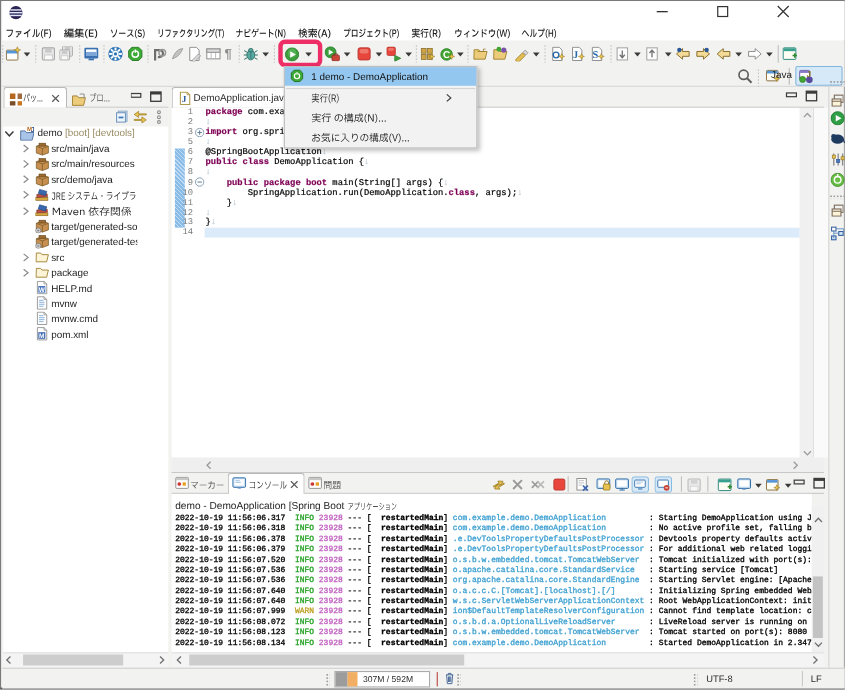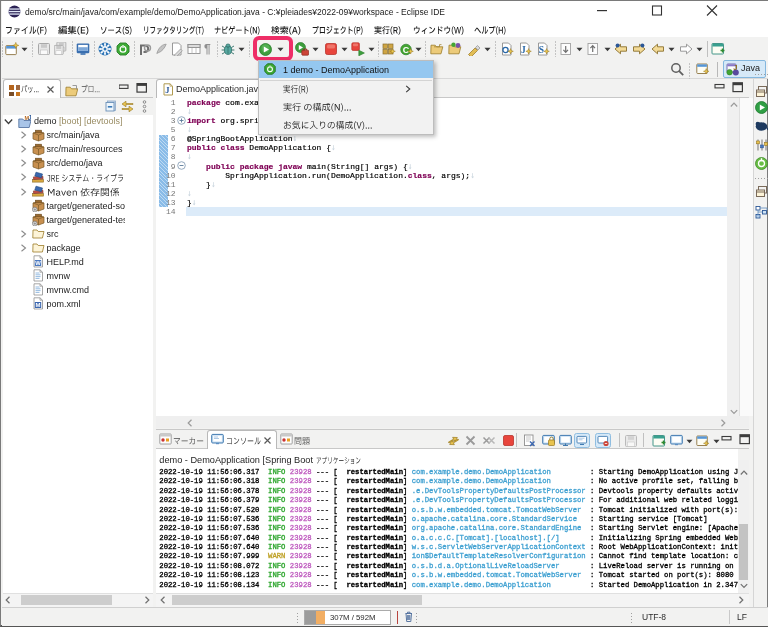--- a/index.html
+++ b/index.html
@@ -17,21 +17,20 @@
 .rm{font-weight:bold}
 </style></head><body>
 <div id="win">
 <div class="abs" style="left:1px;top:0;width:766px;height:20px;background:#fff"></div>
 <svg class="abs" style="left:7px;top:4px" width="13" height="13" viewBox="0 0 13 13">
 <circle cx="6.5" cy="6.5" r="6" fill="#2c2255"></circle>
 <rect x="1.2" y="3.4" width="10.6" height="1.3" fill="#dfe6f5"></rect>
 <rect x="0.4" y="5.9" width="12.2" height="1.3" fill="#dfe6f5"></rect>
 <rect x="1.2" y="8.4" width="10.6" height="1.3" fill="#dfe6f5"></rect>
 </svg>
-<div class="abs" style="left:24px;top:5.5px;font-size:8.5px;color:#1a1a1a;letter-spacing:0px">demo/src/main/java/com/example/demo/DemoApplication.java - C:¥pleiades¥2022-09¥workspace - Eclipse IDE</div>
 <svg class="abs" style="left:592px;top:0" width="130" height="20" viewBox="0 0 130 20">
       <rect x="4" y="9" width="10" height="1.2" fill="#333"></rect>
       <rect x="59.5" y="5" width="9" height="9" fill="none" stroke="#333" stroke-width="1.1"></rect>
       <path d="M114 4.5l10 10M124 4.5l-10 10" stroke="#333" stroke-width="1.1"></path>
     </svg>
 <div class="abs" style="left:1px;top:20px;width:766px;height:16px;background:#fff"></div>
 <svg style="position:absolute;left:4px;top:23.2px" width="42.0" height="13.5" viewBox="0 0 47.7 13.5" preserveAspectRatio="none">
       <path fill="#1a1a1a" d="M1.1 3H7.6Q7.6 4.9 7.1 6.2Q6.6 7.5 5.6 8.4Q4.5 9.3 2.8 9.7L2.4 8.8Q3.9 8.5 4.7 7.8Q5.6 7.2 6.1 6.2Q6.5 5.3 6.6 3.9H1.1Z M13.7 6.9Q15.1 6.3 15.6 5.3H10.6V4.5H16.5V5.2Q16.2 5.9 15.6 6.6Q15.1 7.2 14.2 7.6ZM10.9 9.4Q11.6 9.1 12 8.8Q12.4 8.5 12.6 8.1Q12.8 7.7 12.8 7V5.9H13.7V7.1Q13.7 8.2 13.1 8.9Q12.6 9.7 11.4 10.2Z M25.9 3.1Q24.8 4.2 23.4 5.1V9.9H22.5V5.7Q20.9 6.6 19.2 7.2L18.8 6.3Q20.6 5.7 22.3 4.7Q24.1 3.7 25.3 2.4Z M35.5 6.1Q35.1 7.4 34.3 8.3Q33.6 9.3 32.5 9.7H31.7L31.7 2.6H32.6V8.7Q33.3 8.3 33.8 7.5Q34.3 6.8 34.7 5.6ZM29.4 2.6H30.3V5.3Q30.3 7 29.8 8Q29.3 9.1 28.3 9.9L27.7 9.1Q28.6 8.5 29 7.6Q29.4 6.7 29.4 5.3Z M38.3 2.3H39.2Q38.5 3 38 4.1Q37.5 5.1 37.5 6.2V7Q37.5 8 38 9.1Q38.5 10.2 39.2 10.8H38.3Q37.6 10.2 37.1 9.1Q36.6 7.9 36.6 6.6Q36.6 5.3 37.1 4.1Q37.6 3 38.3 2.3Z M41 6.6V9.5H40V2.9H44.1V3.8H41V5.8H43.8V6.6Z M45.4 10.8H44.5Q45.3 10.2 45.7 9.1Q46.2 8 46.2 7V6.2Q46.2 5.1 45.7 4.1Q45.3 3 44.5 2.3H45.4Q46.2 3 46.6 4.1Q47.1 5.3 47.1 6.6Q47.1 7.9 46.6 9.1Q46.2 10.2 45.4 10.8Z"></path>
     </svg>
 <svg style="position:absolute;left:57px;top:23.2px" width="31.0" height="13.5" viewBox="0 0 29.9 13.5" preserveAspectRatio="none">
@@ -284,21 +283,21 @@
     </svg>
 <div class="abs" style="left:716px;top:61px;width:1px;height:15px;background:#b8b8b8"></div>
 <div class="abs" style="left:722px;top:59px;width:43px;height:18px;background:#d6e9f8;border:1px solid #84b7de;border-radius:2px"></div>
 <svg class="ti" style="left:725px;top:62px" width="14" height="14" viewBox="0 0 14 14">
       <rect x="1" y="1" width="9" height="8" rx="0.8" fill="#fdfdfd" stroke="#6a5ea8" stroke-width="0.9"></rect>
       <rect x="1.3" y="1.3" width="8.4" height="2" fill="#8878c8"></rect>
       <circle cx="3.6" cy="9.2" r="2.8" fill="#44a532" stroke="#2a7d2a" stroke-width="0.5"></circle>
       <circle cx="9.8" cy="9.6" r="3" fill="#5a4a9e"></circle>
       <text x="7.2" y="7.4" font-size="7.5" font-weight="bold" fill="#8a6f1e" font-family="Liberation Sans">J</text>
     </svg>
-<div class="abs" style="left:740px;top:62px;font-size:9px;color:#1a1a1a">Java</div>
+<div class="abs" style="left:700px;top:62px;font-size:9px;color:#1a1a1a">Java</div>
 <div class="abs" style="left:2px;top:78px;width:150px;height:19px;background:#f2f2f1;border-bottom:1px solid #c8c8c8"></div>
 <svg style="position:absolute;left:80px;top:81.5px" width="19.0" height="13.0" viewBox="0 0 24.8 13.0" preserveAspectRatio="none">
       <path fill="#4a4a4a" d="M8.5 2.9Q8.5 3.4 8.2 3.6Q7.9 3.9 7.4 3.9Q7.2 3.9 7 3.9Q6.8 6.1 5.7 7.4Q4.6 8.8 2.5 9.4L2.2 8.8Q3.6 8.4 4.5 7.7Q5.3 7.1 5.8 6.1Q6.2 5.1 6.3 3.7H1V3.1H6.3Q6.3 3 6.3 2.9Q6.3 2.4 6.6 2.1Q6.9 1.8 7.4 1.8Q7.9 1.8 8.2 2.1Q8.5 2.4 8.5 2.9ZM8 2.8Q8 2.6 7.8 2.4Q7.7 2.3 7.4 2.3Q7.1 2.3 6.9 2.4Q6.8 2.6 6.8 2.8V2.9Q6.8 3.2 6.9 3.4Q7.1 3.5 7.4 3.5Q7.7 3.5 7.8 3.4Q8 3.2 8 2.9Z M10.6 9.3H10V3.1H16.1V9.3H15.5V8.5H10.6ZM10.6 3.6V7.9H15.5V3.6Z M18.1 8.8V8.7Q18.1 8.5 18.2 8.3Q18.4 8.2 18.6 8.2Q18.9 8.2 19 8.3Q19.2 8.5 19.2 8.7V8.8Q19.2 9.1 19 9.2Q18.9 9.3 18.6 9.3Q18.4 9.3 18.2 9.2Q18.1 9.1 18.1 8.8Z M20.6 8.8V8.7Q20.6 8.5 20.7 8.3Q20.8 8.2 21.1 8.2Q21.4 8.2 21.5 8.3Q21.6 8.5 21.6 8.7V8.8Q21.6 9.1 21.5 9.2Q21.4 9.3 21.1 9.3Q20.8 9.3 20.7 9.2Q20.6 9.1 20.6 8.8Z M23 8.8V8.7Q23 8.5 23.2 8.3Q23.3 8.2 23.6 8.2Q23.8 8.2 24 8.3Q24.1 8.5 24.1 8.7V8.8Q24.1 9.1 24 9.2Q23.8 9.3 23.6 9.3Q23.3 9.3 23.2 9.2Q23 9.1 23 8.8Z"></path>
     </svg>
 <svg class="ti" style="left:64px;top:83px" width="13" height="13" viewBox="0 0 13 13">
       <path d="M1 3.2h4.2l1.3 1.6h6.3l-1.8 7H0.8z" fill="#eccb7a" stroke="#9c7c28" stroke-width="0.8"></path>
       <path d="M7.5 1.5h4v4" fill="none" stroke="#8f8f8f" stroke-width="0.9"></path>
     </svg>
 <div class="abs" style="left:2px;top:78px;width:58px;height:19px;background:#fff;border:1px solid #b9b9b9;border-bottom:none;border-radius:3px 3px 0 0"></div>
 <svg class="ti" style="left:7px;top:83px" width="12" height="12" viewBox="0 0 12 12">
@@ -484,21 +483,21 @@
       <path d="M2.5 4.5h4" stroke="#5a7a9a" stroke-width="0.9"></path>
     </svg>
 <div class="abs" style="left:185px;top:206.1px;width:541px;height:9.1px;background:#dcebf9"></div>
 <pre class="abs" style="left:185.9px;top:96.9px;font-size:8px;line-height:9.1px;color:#000;-webkit-text-stroke:0.18px currentColor"><span class="kw">package</span> com.example.demo;
 <span class="ws">↓</span>
 <span class="kw">import</span> org.springframework.boot.SpringApplication;
 <span class="ws">↓</span>
 @SpringBootApplication<span class="ws">↓</span>
 <span class="kw">public</span> <span class="kw">class</span> DemoApplication {<span class="ws">↓</span>
 <span class="ws">↓</span>
-    <span class="kw">public</span> <span class="kw">package</span> <span class="kw">javaw</span> main(String[] args) {<span class="ws">↓</span>
+    <span class="kw">public</span> <span class="kw">package</span> <span class="kw">boot</span> main(String[] args) {<span class="ws">↓</span>
         SpringApplication.run(DemoApplication.<span class="kw">class</span>, args);<span class="ws">↓</span>
     }<span class="ws">↓</span>
 <span class="ws">↓</span>
 }<span class="ws">↓</span>
 </pre>
 <div class="abs" style="left:726px;top:97px;width:12px;height:318px;background:#f0f0f0"></div>
 <svg class="abs" style="left:728.5px;top:101px" width="8" height="6" viewBox="0 0 8 6">
       <path d="M0.8 4.5L4 1.2 7.2 4.5" fill="none" stroke="#9a9a9a" stroke-width="1.2"></path>
     </svg>
 <svg class="abs" style="left:728.5px;top:408px" width="8" height="6" viewBox="0 0 8 6">

